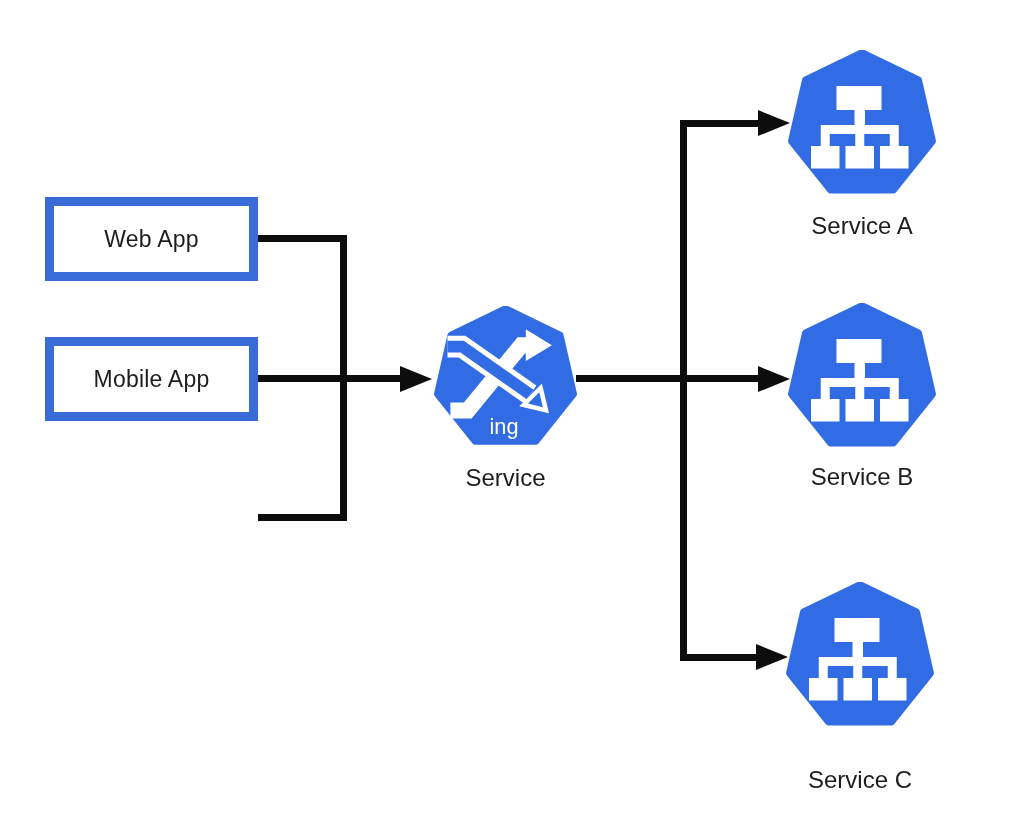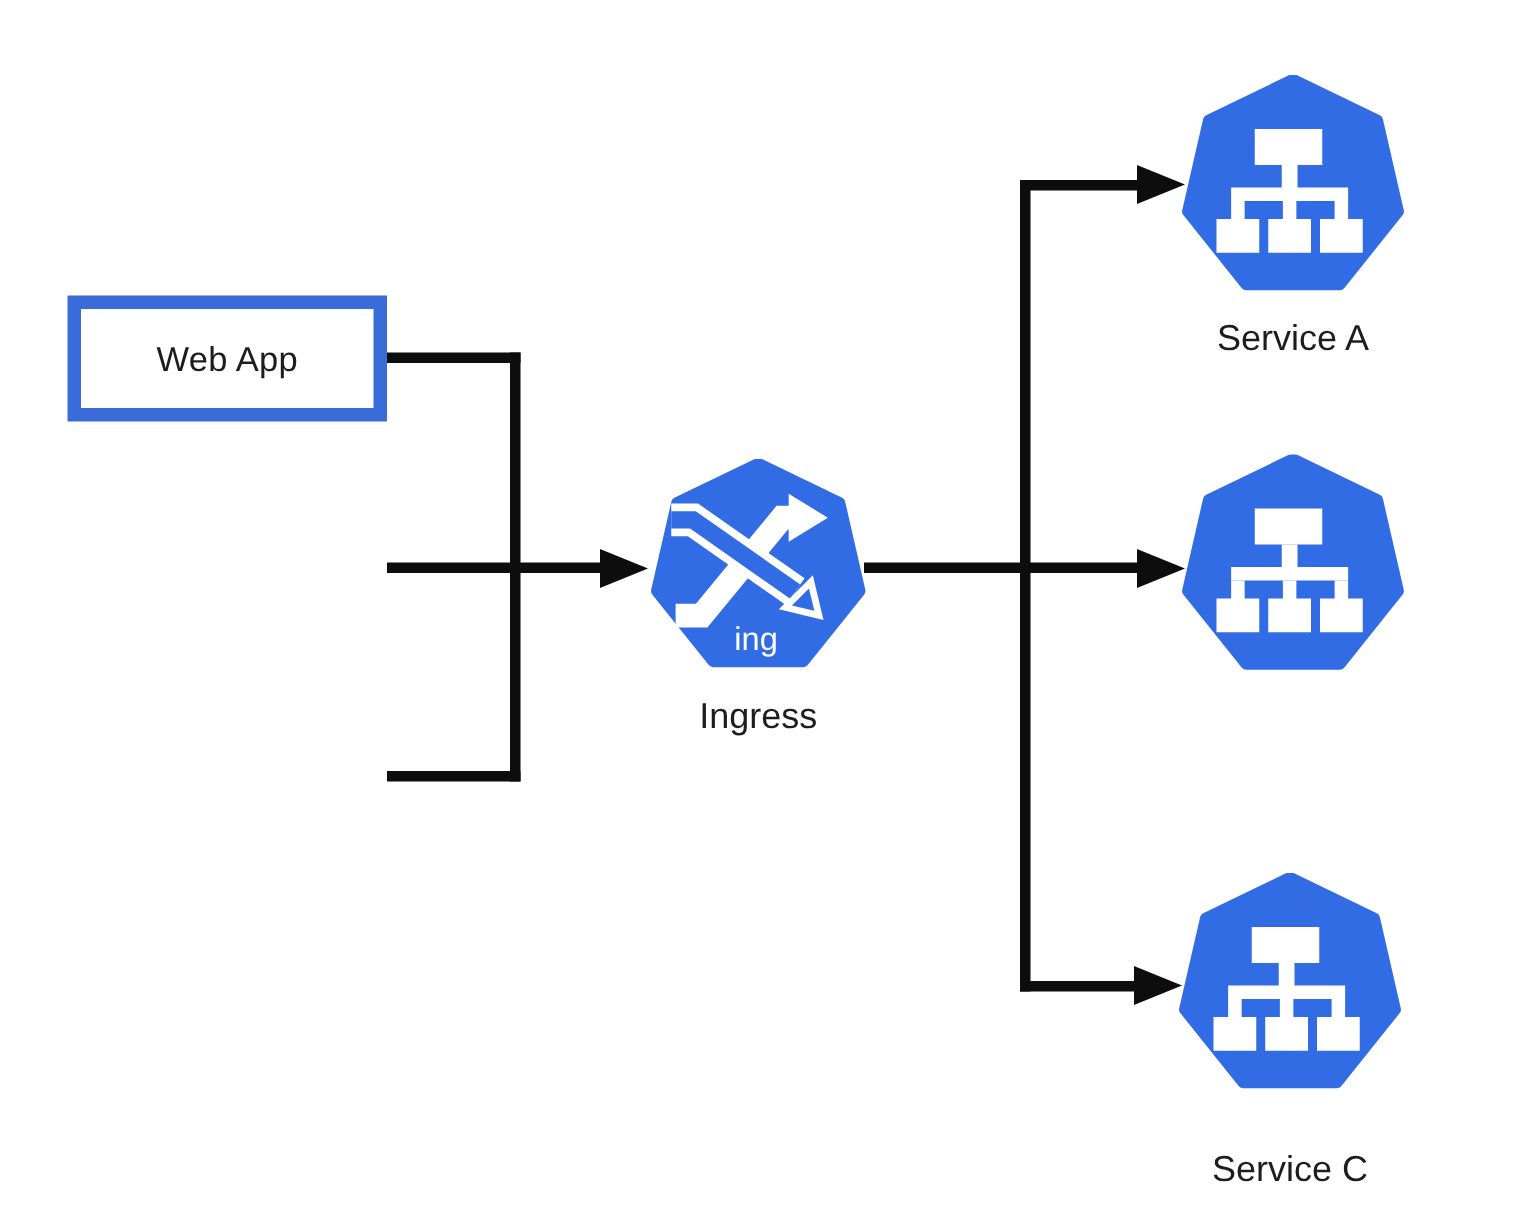--- a/index.html
+++ b/index.html
@@ -81,56 +81,60 @@
           <rect x="39" y="64" width="19" height="15"></rect>
           <rect x="62" y="64" width="19" height="15"></rect>
         </g>
       </g>
     </defs>
   </svg>
 
   <div class="src" style="top:197px">
     <span class="src-label">Web App</span>
   </div>
+  <div class="src" style="top:337px">
+    <span class="src-label">Mobile App</span>
+  </div>
 
   <div class="hline" style="left:258px;top:235px;width:89px"></div>
   <div class="hline" style="left:258px;top:514px;width:89px"></div>
   <div class="vline" style="left:340px;top:235px;height:286px"></div>
   <div class="hline" style="left:258px;top:375px;width:144px"></div>
   <div class="arr" style="left:400px;top:366px"></div>
 
   <svg class="icon" viewBox="0 0 100 100" style="left:433px;top:306px;width:145px;height:145px">
     <polygon class="hept" points="50,2 87.5,20.1 96.8,60.7 70.8,93.2 29.2,93.2 3.2,60.7 12.5,20.1"></polygon>
 
     <polyline points="12,72 24,72 61,27 65,27" fill="none" stroke="var(--glyph-white)" stroke-width="11"></polyline>
     <polygon points="64,16 64,38 82,27" fill="var(--glyph-white)"></polygon>
 
     <polyline points="10,28 20,28 67,61" fill="none" stroke="var(--glyph-white)" stroke-width="15"></polyline>
     <polyline points="10,28 20,28 67,61" fill="none" stroke="var(--heptagon-blue)" stroke-width="8"></polyline>
     <polygon points="80,74 75.1,53.5 59.5,69.1" fill="var(--glyph-white)"></polygon>
     <polygon points="75.8,69.8 73.3,59.5 65.5,67.3" fill="var(--heptagon-blue)"></polygon>
     <text class="ing-badge" x="49" y="88" text-anchor="middle">ing</text>
   </svg>
-  <div class="lbl" style="left:433px;top:464px;width:145px">Ingress</div>
+  <div class="lbl" style="left:433px;top:464px;width:145px">Service</div>
 
   <div class="hline" style="left:576px;top:375px;width:182px"></div>
   <div class="vline" style="left:680px;top:120px;height:541px"></div>
   <div class="hline" style="left:680px;top:120px;width:78px"></div>
   <div class="arr" style="left:758px;top:110px"></div>
   <div class="arr" style="left:758px;top:366px"></div>
   <div class="hline" style="left:680px;top:654px;width:76px"></div>
   <div class="arr" style="left:756px;top:644px"></div>
 
   <svg class="icon" viewBox="0 0 100 100" style="left:787px;top:50px;width:150px;height:150px">
     <use href="#k8s-service-shape"></use>
   </svg>
   <div class="lbl" style="left:770px;top:212px;width:184px">Service A</div>
 
   <svg class="icon" viewBox="0 0 100 100" style="left:787px;top:303px;width:150px;height:150px">
     <use href="#k8s-service-shape"></use>
   </svg>
+  <div class="lbl" style="left:770px;top:463px;width:184px">Service B</div>
 
   <svg class="icon" viewBox="0 0 100 100" style="left:785px;top:582px;width:150px;height:150px">
     <use href="#k8s-service-shape"></use>
   </svg>
   <div class="lbl" style="left:768px;top:766px;width:184px">Service C</div>
 
 </div>
 
 </body></html>

